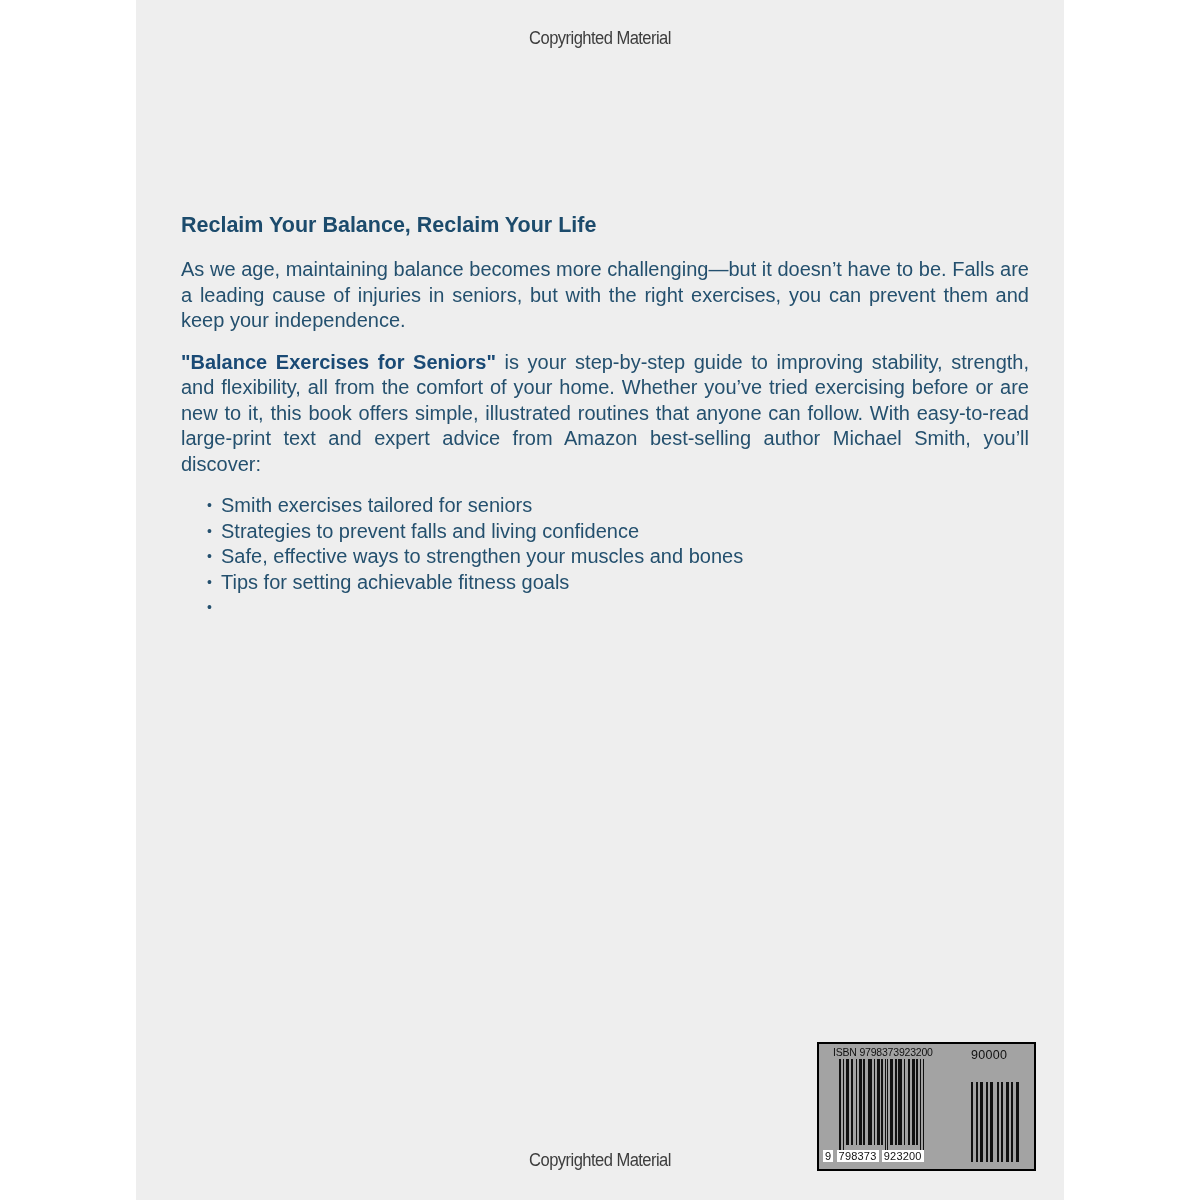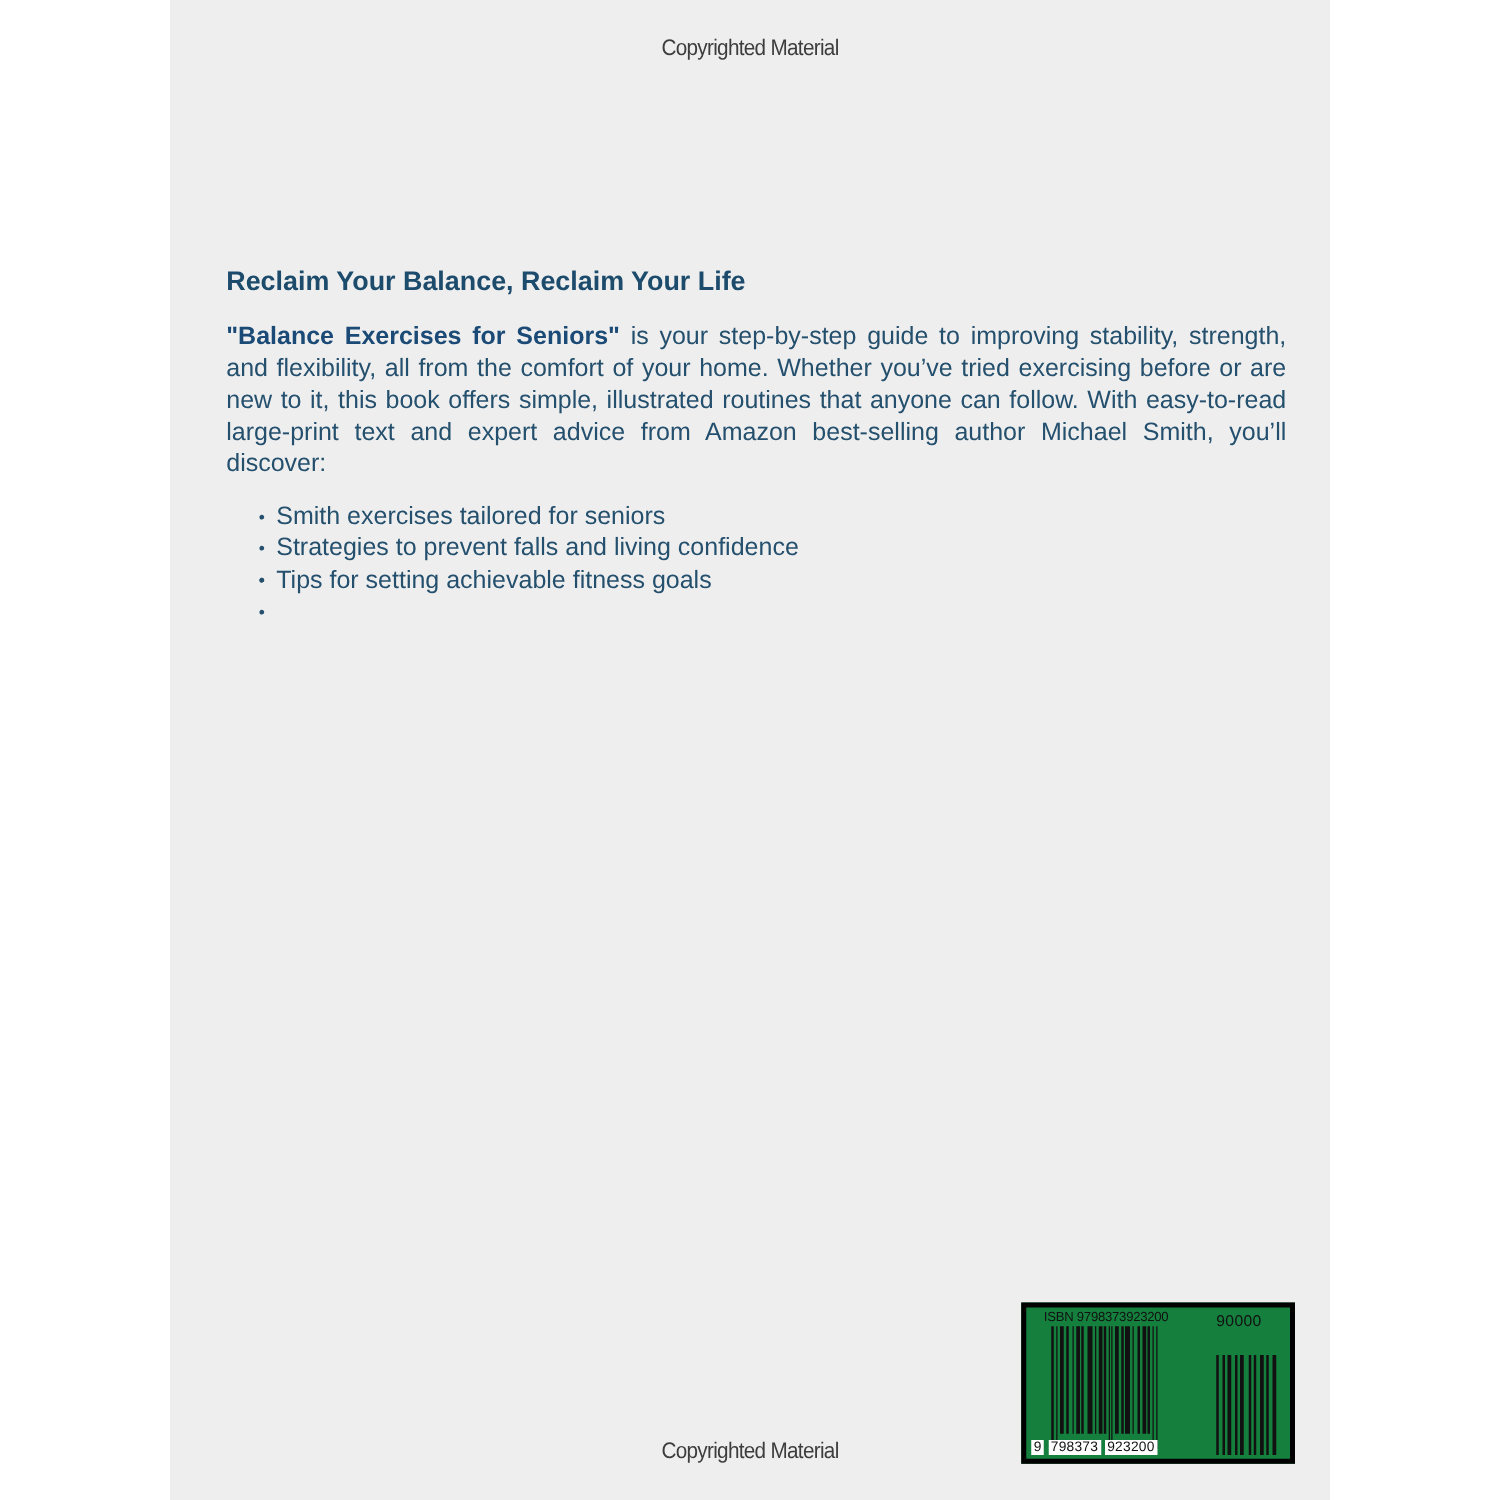--- a/index.html
+++ b/index.html
@@ -75,22 +75,22 @@
       font-size: 14px;
       color: #24506e;
     }
 
     .barcode {
       position: absolute;
       left: 681px;
       top: 1042px;
       width: 219px;
       height: 129px;
-      background: #15803d;
-      border: 4px solid #000000;
+      background: #a3a3a3;
+      border: 2px solid #000000;
       box-sizing: border-box;
       font-family: "Liberation Sans", sans-serif;
       color: #111;
     }
     .isbn-label {
       position: absolute;
       left: 14px;
       top: 2px;
       font-size: 10.5px;
       letter-spacing: -0.2px;
@@ -139,27 +139,28 @@
 </head>
 <body>
 
 <div class="page">
 
   <div class="watermark wm-top">Copyrighted Material</div>
 
   <div class="content">
     <h2 class="heading">Reclaim Your Balance, Reclaim Your Life</h2>
 
+    <p class="para">As we age, maintaining balance becomes more challenging—but it doesn’t have to be. Falls are a leading cause of injuries in seniors, but with the right exercises, you can prevent them and keep your independence.</p>
 
     <p class="para"><b>"Balance Exercises for Seniors"</b><span> is your step-by-step guide to improving stability, strength, and flexibility, all from the comfort of your home. Whether you’ve tried exercising before or are new to it, this book offers simple, illustrated routines that anyone can follow. With easy-to-read large-print text and expert advice from Amazon best-selling author Michael Smith, you’ll discover:</span></p>
 
     <ul class="bullets">
       <li><span class="bullet-dot">•</span><span>Smith exercises tailored for seniors</span></li>
       <li><span class="bullet-dot">•</span><span>Strategies to prevent falls and living confidence</span></li>
-      <li><span class="bullet-dot">•</span></li>
+      <li><span class="bullet-dot">•</span><span>Safe, effective ways to strengthen your muscles and bones</span></li>
       <li><span class="bullet-dot">•</span><span>Tips for setting achievable fitness goals</span></li>
       <li><span class="bullet-dot">•</span></li>
     </ul>
 
   </div>
 
   <div class="barcode">
     <div class="isbn-label">ISBN 9798373923200</div>
     <div class="price-code">90000</div>
 

